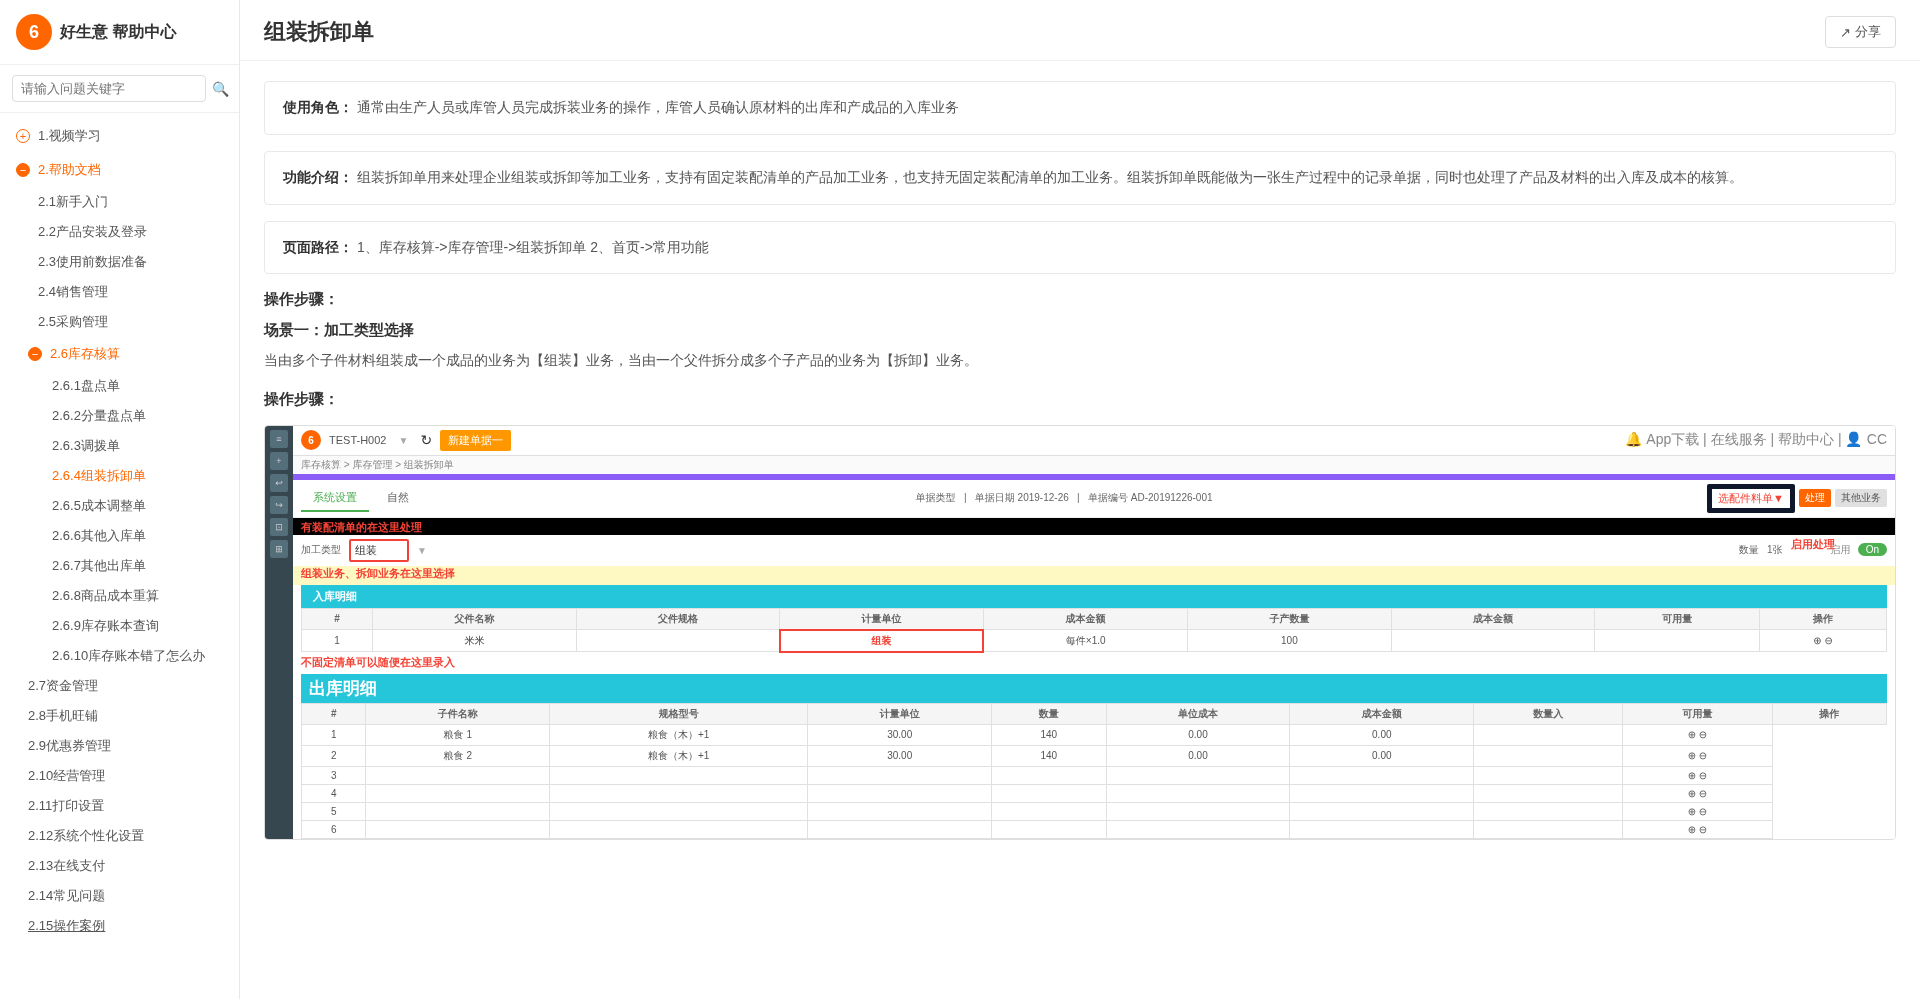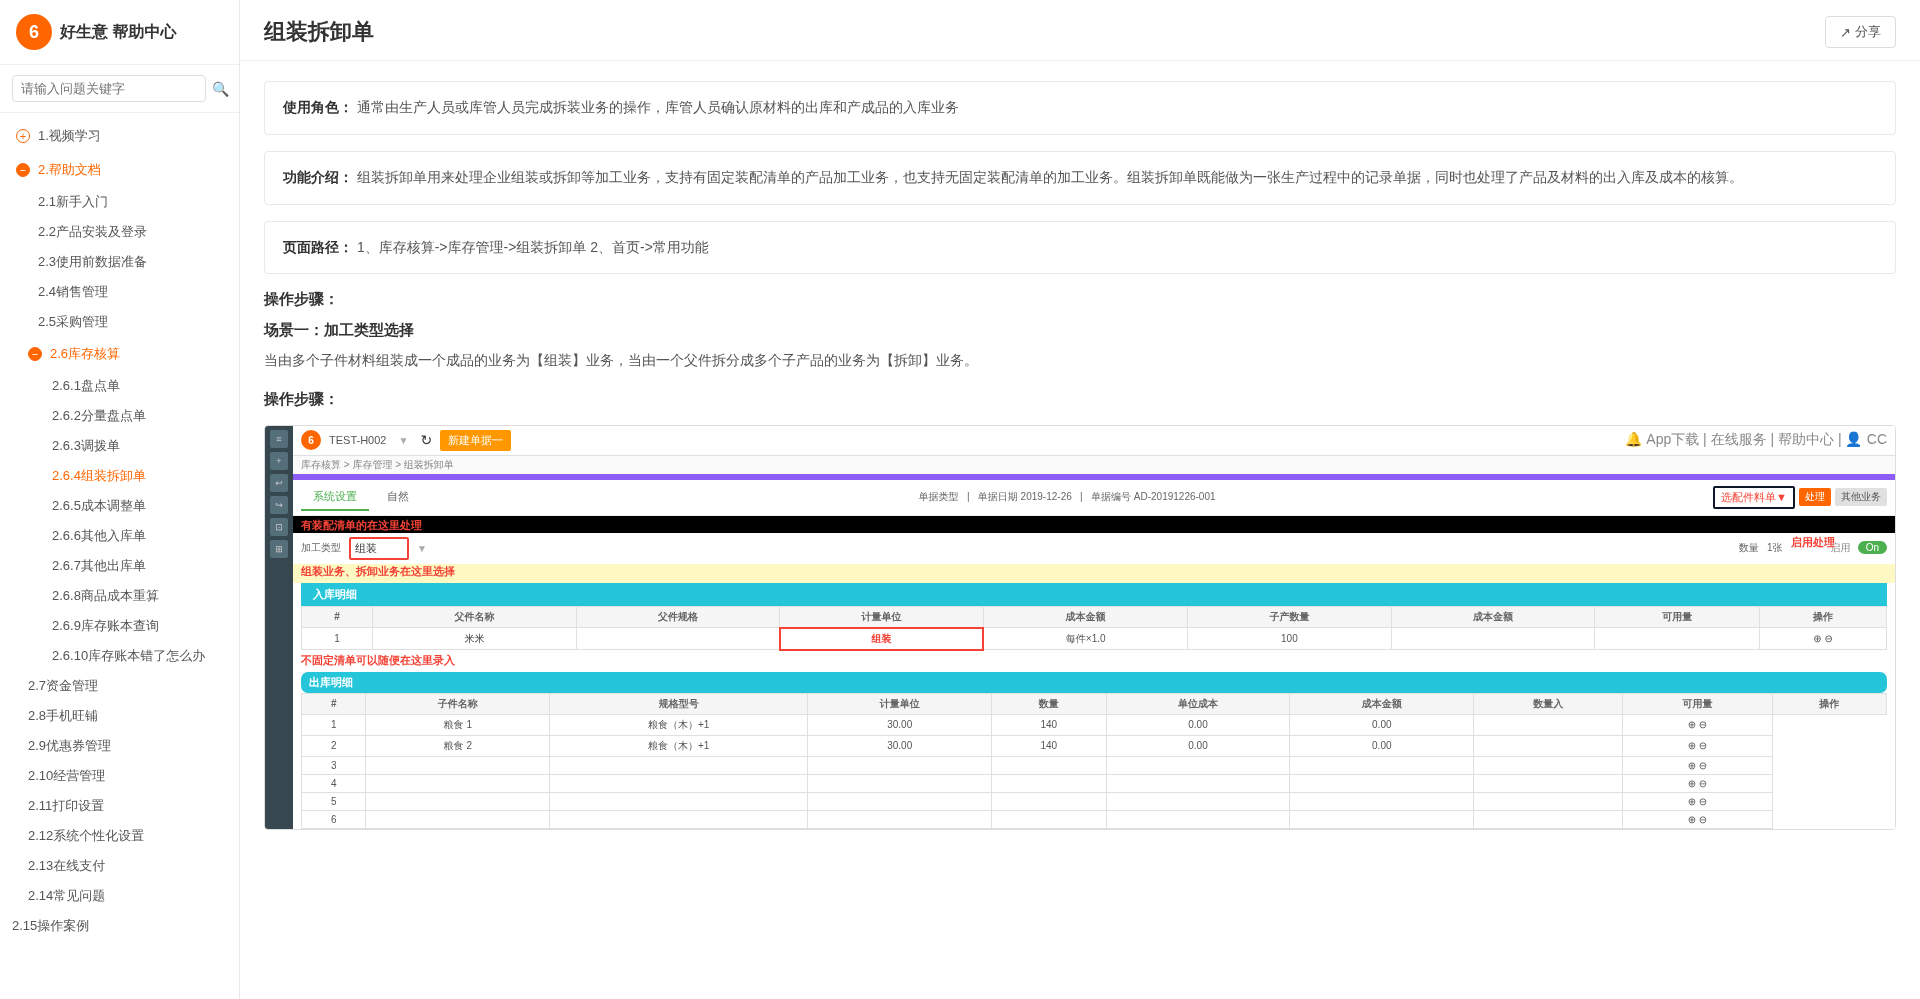--- a/index.html
+++ b/index.html
@@ -324,21 +324,21 @@
 
     .type-select-box {
       border: 2px solid #f44336;
       padding: 2px 4px;
       border-radius: 2px;
       color: #333;
       min-width: 60px;
     }
 
     .annotation-box {
-      border: 2px solid #0f172a;
+      border: 5px solid #0f172a;
       padding: 2px 6px;
       color: #f44336;
       font-size: 11px;
       display: inline-block;
       border-radius: 2px;
     }
 
     .teal-header {
       background: #26c6da;
       color: #fff;
@@ -421,21 +421,21 @@
     <div class="nav-sub-item" style="padding-left:52px;">2.6.10库存账本错了怎么办</div>
 
     <div class="nav-sub-item" style="padding-left:28px;">2.7资金管理</div>
     <div class="nav-sub-item" style="padding-left:28px;">2.8手机旺铺</div>
     <div class="nav-sub-item" style="padding-left:28px;">2.9优惠券管理</div>
     <div class="nav-sub-item" style="padding-left:28px;">2.10经营管理</div>
     <div class="nav-sub-item" style="padding-left:28px;">2.11打印设置</div>
     <div class="nav-sub-item" style="padding-left:28px;">2.12系统个性化设置</div>
     <div class="nav-sub-item" style="padding-left:28px;">2.13在线支付</div>
     <div class="nav-sub-item" style="padding-left:28px;">2.14常见问题</div>
-    <div class="nav-sub-item" style="padding-left:12px;">2.15操作案例</div>
+    <div class="nav-sub-item" style="padding-left:28px;text-decoration:underline;">2.15操作案例</div>
   </div>
 </div>
 
 <div id="main">
   <div class="main-header">
     <h1 class="page-title">组装拆卸单</h1>
     <button class="share-btn">
       <span>↗</span>
       <span>分享</span>
     </button>
@@ -564,21 +564,21 @@
                 </tr>
               </tbody>
             </table>
           </div>
 
           <div style="background:#fff; padding:2px 8px 4px 8px; font-size:11px; color:#f44336; font-weight:bold;">
             <span>不固定清单可以随便在这里录入</span>
           </div>
 
           <div style="background:#fff; padding:0 8px;">
-            <div style="background:#26c6da; color:#fff; padding:3px 8px; font-size:11px; font-weight:bold;border-radius:7px;">出库明细</div>
+            <div style="background:#26c6da; color:#fff; padding:3px 8px; font-size:17px; font-weight:bold;">出库明细</div>
             <table class="mock-table">
               <thead>
                 <tr>
                   <th>#</th>
                   <th>子件名称</th>
                   <th>规格型号</th>
                   <th>计量单位</th>
                   <th>数量</th>
                   <th>单位成本</th>
                   <th>成本金额</th>

